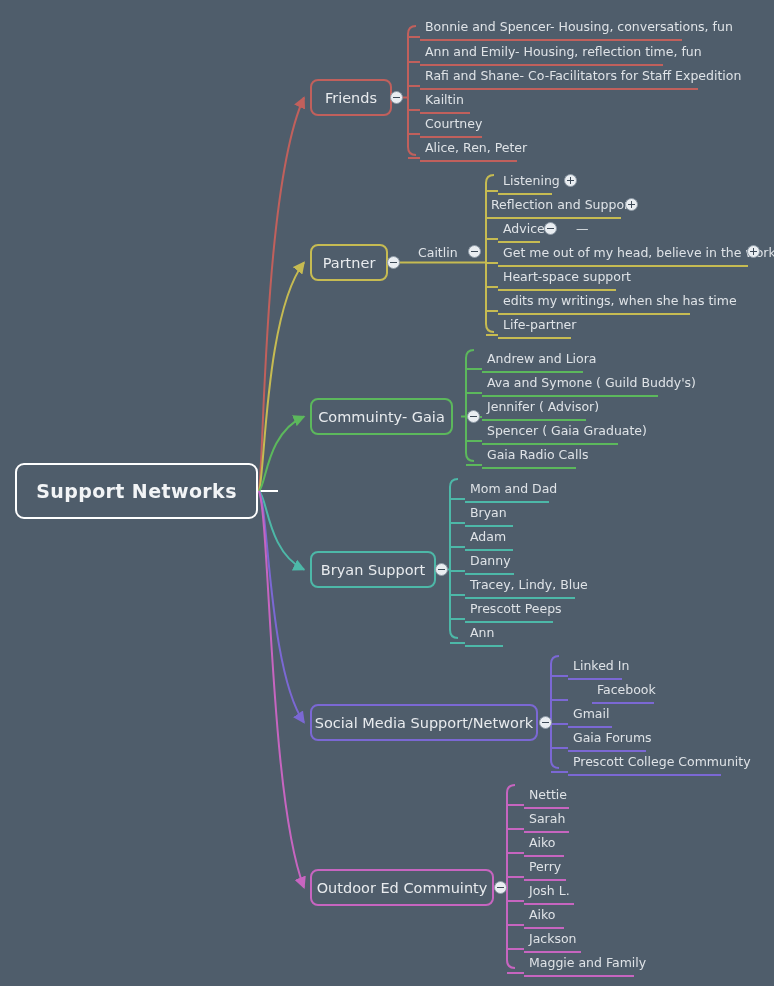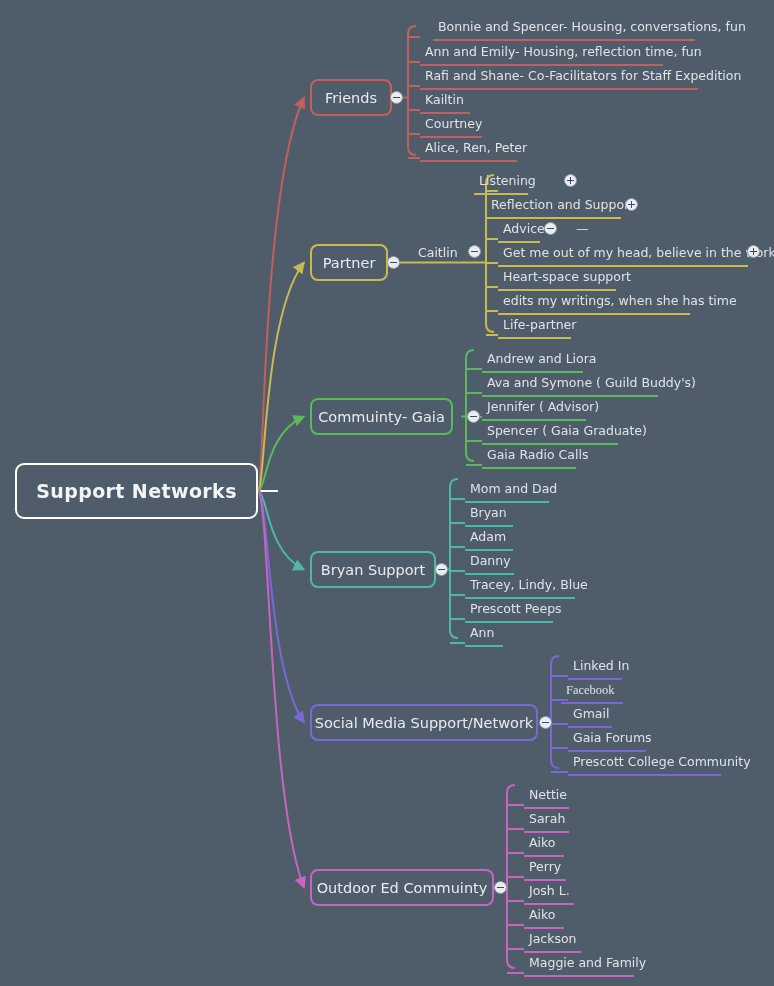--- a/index.html
+++ b/index.html
@@ -193,37 +193,37 @@
   <div id="nodes">
       <div class="root-node" style="left: 15px; top: 463px; width: 243px; height: 56px; border-color: rgb(255, 255, 255);">
         <span>Support Networks</span>
       </div>
       <div class="branch-node" style="left: 310px; top: 79px; width: 82px; height: 37px; border-color: rgb(193, 96, 92);">
         <span>Friends</span>
       </div>
       <div class="toggle minus" style="left: 390px; top: 91px;">
         <span class="bar-h"></span>
       </div>
-      <div class="leaf-node" style="left: 420px; top: 17px; width: 262px; border-bottom-color: rgb(193, 96, 92); margin-left: 13px;"><span>Bonnie and Spencer- Housing, conversations, fun</span></div>
+      <div class="leaf-node" style="left: 420px; top: 17px; width: 262px; border-bottom-color: rgb(193, 96, 92);"><span>Bonnie and Spencer- Housing, conversations, fun</span></div>
       <div class="leaf-node" style="left: 420px; top: 42px; width: 243px; border-bottom-color: rgb(193, 96, 92);"><span>Ann and Emily- Housing, reflection time, fun</span></div>
       <div class="leaf-node" style="left: 420px; top: 66px; width: 278px; border-bottom-color: rgb(193, 96, 92);"><span>Rafi and Shane- Co-Facilitators for Staff Expedition</span></div>
       <div class="leaf-node" style="left: 420px; top: 90px; width: 50px; border-bottom-color: rgb(193, 96, 92);"><span>Kailtin</span></div>
       <div class="leaf-node" style="left: 420px; top: 114px; width: 62px; border-bottom-color: rgb(193, 96, 92);"><span>Courtney</span></div>
       <div class="leaf-node" style="left: 420px; top: 138px; width: 97px; border-bottom-color: rgb(193, 96, 92);"><span>Alice, Ren, Peter</span></div>
       <div class="branch-node" style="left: 310px; top: 244px; width: 78px; height: 37px; border-color: rgb(198, 187, 82);">
         <span>Partner</span>
       </div>
       <div class="toggle minus" style="left: 387px; top: 256px;">
         <span class="bar-h"></span>
       </div>
       <div class="stem-node" style="left: 418px; top: 243px;"><span>Caitlin</span></div>
       <div class="toggle minus" style="left: 468px; top: 245px;">
         <span class="bar-h"></span>
       </div>
-      <div class="leaf-node" style="left: 474px; top: 171px; width: 54px; border-bottom-color: rgb(198, 187, 82);"><span>Listening</span></div>
+      <div class="leaf-node" style="left: 498px; top: 171px; width: 54px; border-bottom-color: rgb(198, 187, 82);"><span>Listening</span></div>
       <div class="toggle" style="left: 564px; top: 174px;">
         <span class="bar-h"></span>
         <span class="bar-v"></span>
       </div>
       <div class="leaf-node" style="left: 486px; top: 195px; width: 135px; border-bottom-color: rgb(198, 187, 82);"><span>Reflection and Support</span></div>
       <div class="toggle" style="left: 625px; top: 198px;">
         <span class="bar-h"></span>
         <span class="bar-v"></span>
       </div>
       <div class="leaf-node" style="left: 498px; top: 219px; width: 42px; border-bottom-color: rgb(198, 187, 82);"><span>Advice</span></div>
@@ -263,21 +263,21 @@
       <div class="leaf-node" style="left: 465px; top: 575px; width: 110px; border-bottom-color: rgb(77, 184, 168);"><span>Tracey, Lindy, Blue</span></div>
       <div class="leaf-node" style="left: 465px; top: 599px; width: 88px; border-bottom-color: rgb(77, 184, 168);"><span>Prescott Peeps</span></div>
       <div class="leaf-node" style="left: 465px; top: 623px; width: 38px; border-bottom-color: rgb(77, 184, 168);"><span>Ann</span></div>
       <div class="branch-node" style="left: 310px; top: 704px; width: 228px; height: 37px; border-color: rgb(123, 104, 212);">
         <span>Social Media Support/Network</span>
       </div>
       <div class="toggle minus" style="left: 539px; top: 716px;">
         <span class="bar-h"></span>
       </div>
       <div class="leaf-node" style="left: 568px; top: 656px; width: 54px; border-bottom-color: rgb(123, 104, 212);"><span>Linked In</span></div>
-      <div class="leaf-node" style="left: 561px; top: 680px; width: 62px; border-bottom-color: rgb(123, 104, 212); font-family: Liberation Serif, serif;"><span>Facebook</span></div>
+      <div class="leaf-node" style="left: 592px; top: 680px; width: 62px; border-bottom-color: rgb(123, 104, 212);"><span>Facebook</span></div>
       <div class="leaf-node" style="left: 568px; top: 704px; width: 44px; border-bottom-color: rgb(123, 104, 212);"><span>Gmail</span></div>
       <div class="leaf-node" style="left: 568px; top: 728px; width: 78px; border-bottom-color: rgb(123, 104, 212);"><span>Gaia Forums</span></div>
       <div class="leaf-node" style="left: 568px; top: 752px; width: 153px; border-bottom-color: rgb(123, 104, 212);"><span>Prescott College Community</span></div>
       <div class="branch-node" style="left: 310px; top: 869px; width: 184px; height: 37px; border-color: rgb(199, 101, 192);">
         <span>Outdoor Ed Commuinty</span>
       </div>
       <div class="toggle minus" style="left: 494px; top: 881px;">
         <span class="bar-h"></span>
       </div>
       <div class="leaf-node" style="left: 524px; top: 785px; width: 45px; border-bottom-color: rgb(199, 101, 192);"><span>Nettie</span></div>

